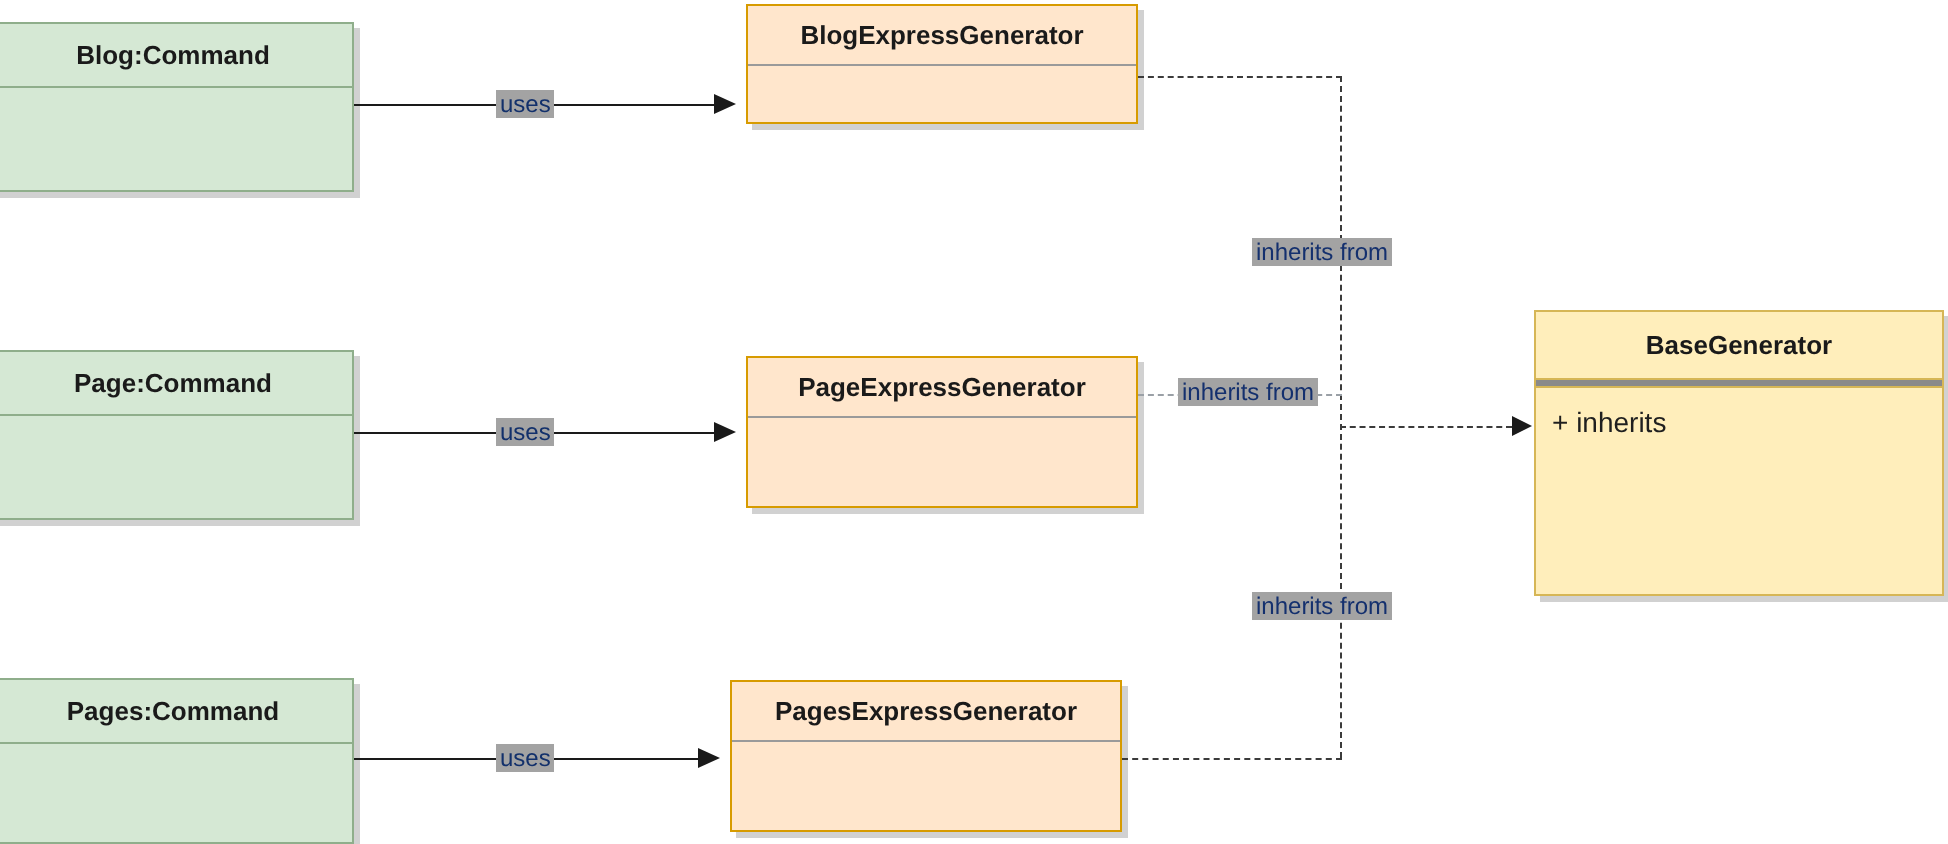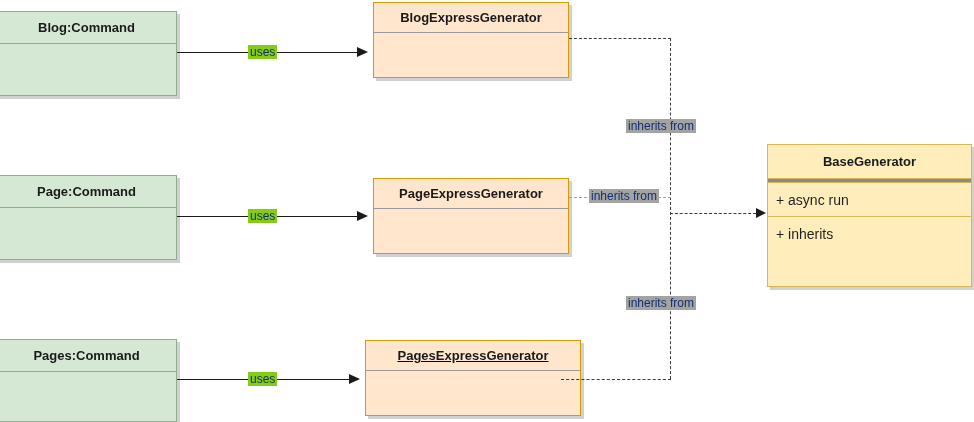--- a/index.html
+++ b/index.html
@@ -134,41 +134,41 @@
     height: 0;
     border-top: 5px solid transparent;
     border-bottom: 5px solid transparent;
     border-left: 10px solid #1a1a1a;
   }
 
   .edge-label {
     position: absolute;
     font-size: 12px;
     color: #12306b;
-    background: #84cc16;
+    background: #a3a3a3;
     line-height: 14px;
     white-space: nowrap;
     padding: 0 2px;
   }
   .edge-label.hl {
     background: #a3a3a3;
     color: #14306e;
   }
 </style>
 </head>
 <body>
 
 <div id="canvas">
 
   <div class="uml-box box-green" style="left:-4px; top:11px; width:181px; height:85px;">
     <div class="uml-title" style="height:32px;">Blog:Command</div>
     <div class="uml-compartment" style="height:51px;"></div>
   </div>
 
-  <div class="uml-box box-peach" style="left:373px; top:2px; width:196px; height:76px;">
+  <div class="uml-box box-peach" style="left:373px; top:2px; width:196px; height:60px;">
     <div class="uml-title" style="height:30px;">BlogExpressGenerator</div>
     <div class="uml-compartment" style="height:44px;"></div>
   </div>
 
   <div class="edge-solid" style="left:177px; top:52px; width:180px;"></div>
   <div class="arrow-solid" style="left:357px; top:47px;"></div>
   <div class="edge-label" style="left:248px; top:45px;">uses</div>
 
   <div class="uml-box box-green" style="left:-4px; top:175px; width:181px; height:85px;">
     <div class="uml-title" style="height:32px;">Page:Command</div>
@@ -182,33 +182,32 @@
 
   <div class="edge-solid" style="left:177px; top:216px; width:180px;"></div>
   <div class="arrow-solid" style="left:357px; top:211px;"></div>
   <div class="edge-label" style="left:248px; top:209px;">uses</div>
 
   <div class="uml-box box-green" style="left:-4px; top:339px; width:181px; height:83px;">
     <div class="uml-title" style="height:32px;">Pages:Command</div>
     <div class="uml-compartment" style="height:49px;"></div>
   </div>
 
-  <div class="uml-box box-peach" style="left:365px; top:340px; width:216px; height:76px;text-decoration:underline;">
+  <div class="uml-box box-peach" style="left:365px; top:340px; width:196px; height:76px;">
     <div class="uml-title" style="height:30px;">PagesExpressGenerator</div>
     <div class="uml-compartment" style="height:44px;"></div>
   </div>
 
   <div class="edge-solid" style="left:177px; top:379px; width:172px;"></div>
   <div class="arrow-solid" style="left:349px; top:374px;"></div>
   <div class="edge-label" style="left:248px; top:372px;">uses</div>
 
-  <div class="uml-box box-yellow" style="left:767px; top:144px; width:205px; height:143px;">
+  <div class="uml-box box-yellow" style="left:767px; top:155px; width:205px; height:143px;">
     <div class="uml-title" style="height:33px;">BaseGenerator</div>
     <div class="sep-thick"></div>
-    <div class="uml-member" style="height:34px;">+ async run</div>
     <div class="uml-member last" style="height:34px;">+ inherits</div>
   </div>
 
   <div class="edge-dash-h" style="left:569px; top:38px; width:102px;"></div>
 
   <div class="edge-dash-v" style="left:670px; top:38px; height:341px;"></div>
 
   <div class="edge-dash-faint" style="left:569px; top:197px; width:102px;"></div>
 
   <div class="edge-dash-h" style="left:561px; top:379px; width:110px;"></div>

